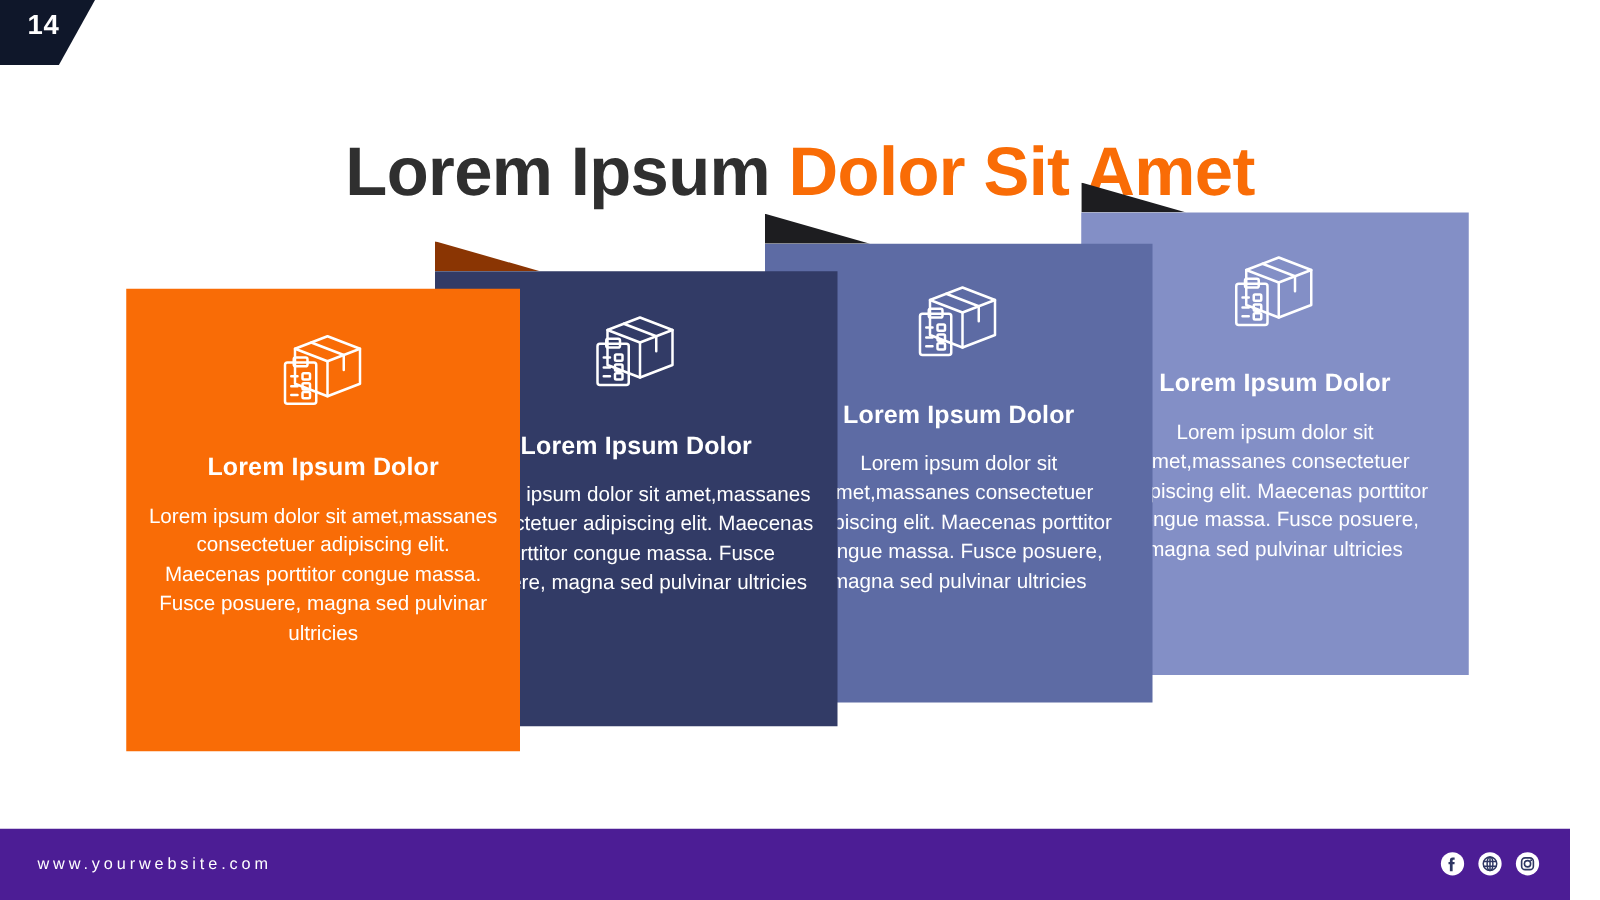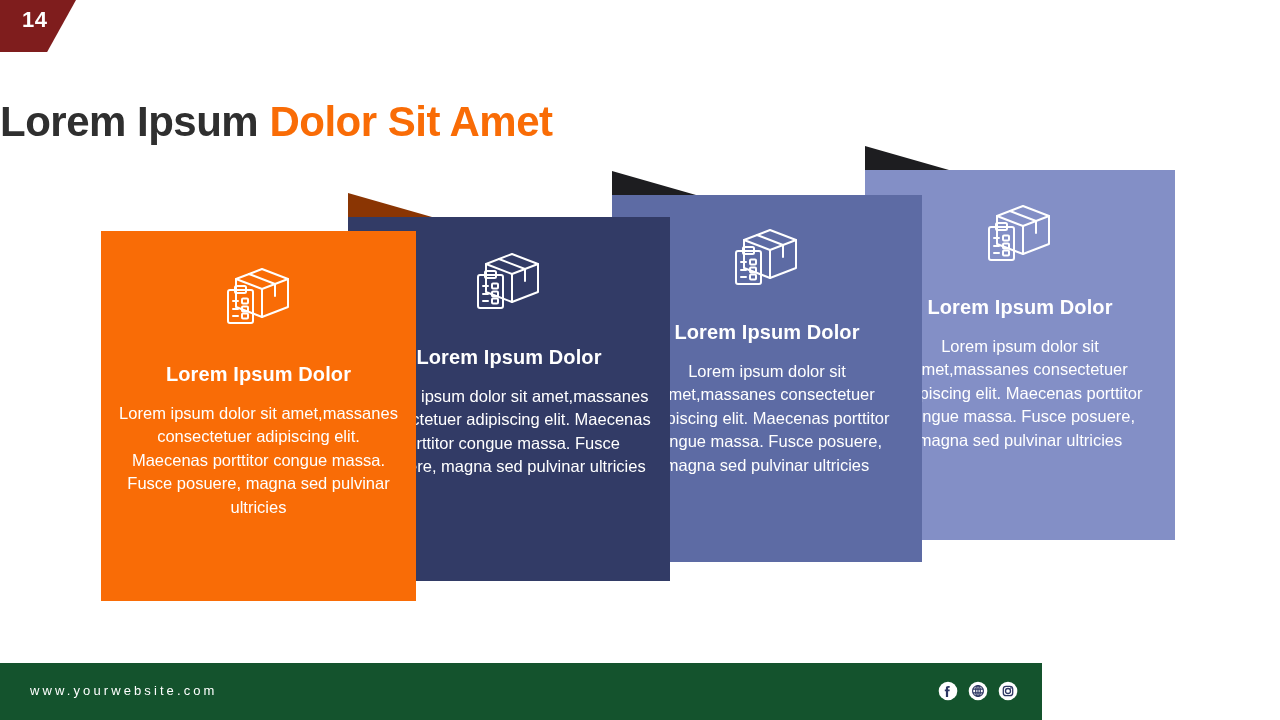--- a/index.html
+++ b/index.html
@@ -15,42 +15,43 @@
     position: relative;
   }
 
   
   #slide-badge {
     position: absolute;
     left: 0;
     top: 0;
     width: 76px;
     height: 52px;
-    background: #7f1d1d;
+    background: #0f172a;
     clip-path: polygon(0 0, 100% 0, 62% 100%, 0 100%);
     z-index: 5;
   }
   #slide-badge .badge-num {
     position: absolute;
     left: 22px;
     top: 9px;
     color: #ffffff;
     font-size: 22px;
     font-weight: bold;
     letter-spacing: 0.5px;
     line-height: 1;
   }
 
   
   #slide-title {
     position: absolute;
     left: 0;
     top: 72px;
     width: 1280px;
-    font-size: 42px;
+    text-align: center;
+    font-size: 55px;
     font-weight: bold;
     line-height: 1.05;
     letter-spacing: -0.5px;
     white-space: nowrap;
   }
   #slide-title .t-dark { color: #2f2f2f; }
   #slide-title .t-accent { color: #f96c06; }
 
   
   #cards {
@@ -135,23 +136,23 @@
   #card-4 .card-body  { margin-top: 15px; }
 
   
   #card-3 .card-body, #card-4 .card-body { padding: 0 10px; }
 
   
   #footer {
     position: absolute;
     left: 0;
     top: 663px;
-    width: 1042px;
+    width: 1256px;
     height: 57px;
-    background: #14532d;
+    background: #4c1d95;
   }
   #footer-url {
     position: absolute;
     left: 30px;
     top: 20px;
     color: #ffffff;
     font-size: 13px;
     letter-spacing: 3.1px;
     font-weight: normal;
   }

